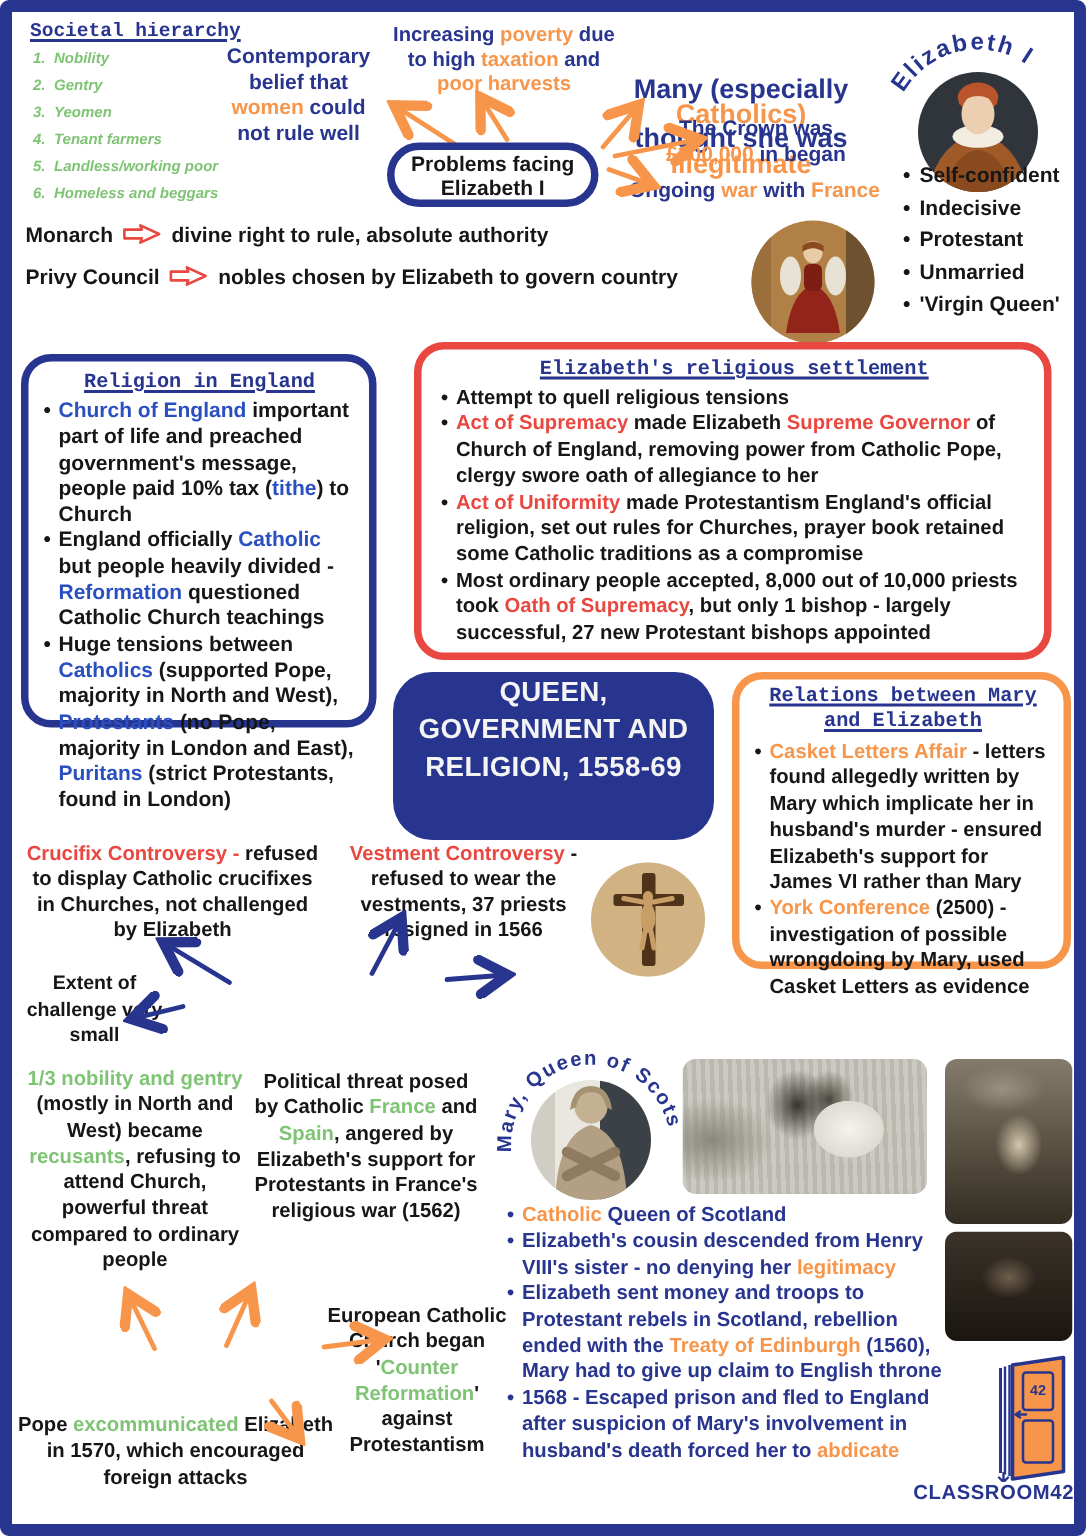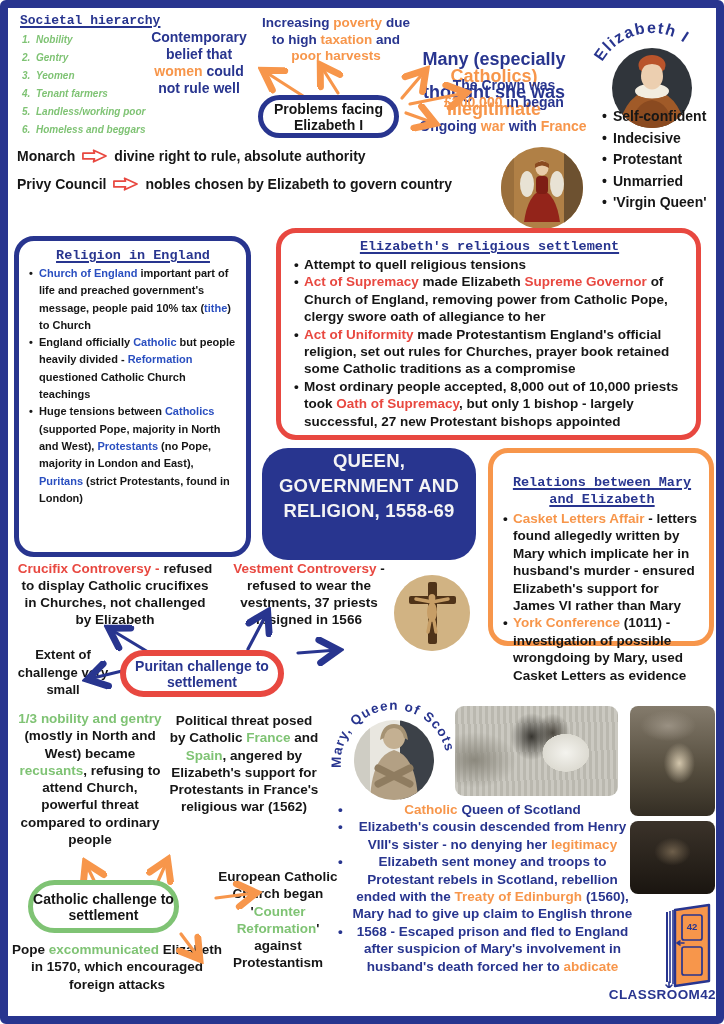--- a/index.html
+++ b/index.html
@@ -35,35 +35,35 @@
   #traits{left:602px;top:106px;width:118px;}
   #traits li{list-style:none;font-size:14px;line-height:21.5px;padding-left:11px;position:relative;}
   #traits li::before{content:"•";position:absolute;left:0;}
 
   
   #gov{left:17px;top:146px;width:460px;}
   .gov-row{display:flex;align-items:center;gap:6px;font-size:14px;height:20px;margin-bottom:7.5px;white-space:nowrap;}
   .rarrow{width:27px;height:16px;flex:0 0 auto;}
 
   
-  #religion-box{left:14px;top:236px;width:237px;height:321px;border:5px solid var(--navy);border-radius:20px;padding:7px 8px 4px 9px;background:#fff;}
+  #religion-box{left:14px;top:236px;width:237px;height:249px;border:5px solid var(--navy);border-radius:20px;padding:7px 8px 4px 9px;background:#fff;}
   #religion-box .bx-title{font-size:13.5px;text-align:center;margin-bottom:2px;}
   .blist li{list-style:none;position:relative;padding-left:11px;}
-  #religion-box li{font-size:11px;line-height:17.3px;}
+  #religion-box li{font-size:14px;line-height:17.3px;}
   .blist li::before{content:"•";position:absolute;left:1px;}
 
   #settlement-box{left:276px;top:228px;width:425px;height:212px;border:5px solid var(--red);border-radius:20px;padding:6px 10px 4px 12px;background:#fff;}
   #settlement-box .bx-title{font-size:13.5px;text-align:center;margin-bottom:2px;}
   #settlement-box li{font-size:13.5px;line-height:17.4px;}
 
   #central-box{left:262px;top:448px;width:214px;height:112px;background:var(--navy);border-radius:26px;
     display:flex;align-items:flex-start;justify-content:center;z-index:6;}
   #central-box .ct{color:#f4f4f4;font-size:18.5px;line-height:25px;text-align:center;font-weight:700;letter-spacing:.2px;}
 
-  #relations-box{left:488px;top:448px;width:226px;height:198px;border:5px solid var(--orange);border-radius:20px;padding:22px 7px 4px 9px;background:#fff;}
+  #relations-box{left:488px;top:448px;width:226px;height:198px;border:5px solid var(--orange);border-radius:20px;padding:4px 7px 4px 9px;background:#fff;}
   #relations-box .bx-title{font-size:13.5px;text-align:center;line-height:16.5px;margin-bottom:2px;}
   #relations-box li{font-size:13.5px;line-height:17.4px;}
 
   
   #crucifix-text{left:16px;top:560px;width:198px;font-size:13.5px;line-height:17px;}
   #vestment-text{left:222px;top:560px;width:174px;font-size:13.5px;line-height:17px;}
   #extent-text{left:16px;top:646px;width:94px;font-size:13px;line-height:17.5px;}
   #puritan-box{left:120px;top:650px;width:164px;height:47px;border:6px solid var(--red);border-radius:24px;background:#fff;
     display:flex;align-items:center;justify-content:center;font-size:14px;line-height:16px;color:var(--navy);text-align:center;z-index:5;}
   #wanted-text{left:300px;top:649px;width:162px;font-size:13.5px;line-height:17px;}
@@ -71,21 +71,21 @@
   
   #recusants{left:14px;top:710px;width:152px;font-size:13.5px;line-height:17.3px;}
   #political{left:168px;top:712px;width:152px;font-size:13.5px;line-height:17.3px;}
   #catholic-box{left:28px;top:880px;width:151px;height:53px;border:5px solid var(--green);border-radius:27px;background:#fff;
     display:flex;align-items:center;justify-content:center;font-size:14px;line-height:16px;text-align:center;z-index:5;}
   #counter-text{left:214px;top:868px;width:128px;font-size:13.5px;line-height:17.3px;}
   #pope-text{left:10px;top:941px;width:214px;font-size:13.5px;line-height:17.3px;}
 
   
   #mary-bullets{left:337px;top:801px;width:300px;}
-  #mary-bullets li{font-size:13.5px;line-height:17.4px;color:var(--navy);text-align:center;}
+  #mary-bullets li{font-size:13.5px;line-height:17.4px;color:var(--navy);}
   #engraving1{left:455px;top:706px;width:163px;height:90px;border-radius:9px;
     background:
       radial-gradient(ellipse 42px 34px at 68% 52%, #f4f3ee 0%, #dddbd2 55%, rgba(0,0,0,0) 56%),
       radial-gradient(ellipse 34px 38px at 47% 34%, #36342f 0%, rgba(0,0,0,0) 62%),
       radial-gradient(ellipse 26px 30px at 60% 30%, #4a463e 0%, rgba(0,0,0,0) 65%),
       radial-gradient(ellipse 60px 40px at 12% 60%, #8b887d 0%, rgba(0,0,0,0) 70%),
       repeating-linear-gradient(88deg,#cbc9c1 0 3px,#bab8af 3px 6px);}
   #engraving2{left:630px;top:706px;width:85px;height:110px;border-radius:8px;
     background:
       radial-gradient(ellipse 26px 34px at 58% 52%, #d3c6ac 0%, rgba(0,0,0,0) 60%),
@@ -250,28 +250,27 @@
       <div>QUEEN,</div>
       <div>GOVERNMENT AND</div>
       <div>RELIGION, 1558-69</div>
     </div>
   </div>
 
   <div id="relations-box" class="abs">
     <div class="bx-title title-u">Relations between Mary and Elizabeth</div>
     <ul class="blist">
       <li><span class="c-orange">Casket Letters Affair</span><span> - letters found allegedly written by Mary which implicate her in husband's murder - ensured Elizabeth's support for James VI rather than Mary</span></li>
-      <li><span class="c-orange">York Conference</span><span> (1011) - investigation of possible wrongdoing by Mary, used Casket Letters as evidence</span></li>
+      <li><span class="c-orange">York Conference</span><span> (2500) - investigation of possible wrongdoing by Mary, used Casket Letters as evidence</span></li>
     </ul>
   </div>
 
   <div id="crucifix-text" class="abs ctr"><span class="c-red">Crucifix Controversy -</span><span> refused to display Catholic crucifixes in Churches, not challenged by Elizabeth</span></div>
   <div id="vestment-text" class="abs ctr"><span class="c-red">Vestment Controversy</span><span> - refused to wear the vestments, 37 priests resigned in 1566</span></div>
   <div id="extent-text" class="abs ctr"><span>Extent of challenge very small</span></div>
-  <div id="puritan-box" class="abs">Puritan challenge to settlement</div>
 
   <svg id="crucifix-circle" class="abs" viewBox="0 0 78 78">
     <defs>
         <clipPath id="cpC">
           <circle cx="39" cy="39" r="38"></circle>
         </clipPath>
       </defs>
     <g clip-path="url(#cpC)">
       <rect width="78" height="78" fill="#d6b88c"></rect>
       <rect width="78" height="78" fill="#c9a873" opacity=".35"></rect>
@@ -279,21 +278,20 @@
       <rect x="16" y="22" width="47" height="8" rx="2" fill="#4f3318"></rect>
       <path d="M39,28 L23,25 M39,28 L55,25" stroke="#c79e66" stroke-width="3.5" stroke-linecap="round"></path>
       <ellipse cx="39" cy="24" rx="3.4" ry="4" fill="#c79e66"></ellipse>
       <ellipse cx="39" cy="38" rx="5" ry="10" fill="#c79e66"></ellipse>
       <path d="M37,47 L35,58 M41,47 L43,58" stroke="#c79e66" stroke-width="3.4" stroke-linecap="round"></path>
     </g>
   </svg>
 
   <div id="recusants" class="abs ctr"><span class="c-green">1/3 nobility and gentry</span><span> (mostly in North and West) became </span><span class="c-green">recusants</span><span>, refusing to attend Church, powerful threat compared to ordinary people</span></div>
   <div id="political" class="abs ctr"><span>Political threat posed by Catholic </span><span class="c-green">France</span><span> and </span><span class="c-green">Spain</span><span>, angered by Elizabeth's support for Protestants in France's religious war (1562)</span></div>
-  <div id="catholic-box" class="abs">Catholic challenge to settlement</div>
   <div id="counter-text" class="abs ctr"><span>European Catholic Church began '</span><span class="c-green">Counter Reformation</span><span>' against Protestantism</span></div>
   <div id="pope-text" class="abs ctr"><span>Pope </span><span class="c-green">excommunicated</span><span> Elizabeth in 1570, which encouraged foreign attacks</span></div>
 
   <svg id="mary-figure" class="abs" viewBox="0 0 135 112">
     <defs>
       <clipPath id="cpM">
           <circle cx="64" cy="62" r="40"></circle>
         </clipPath>
       <path id="arcM" d="M12,76 A53,53 0 1 1 116,74" fill="none"></path>
     </defs>

